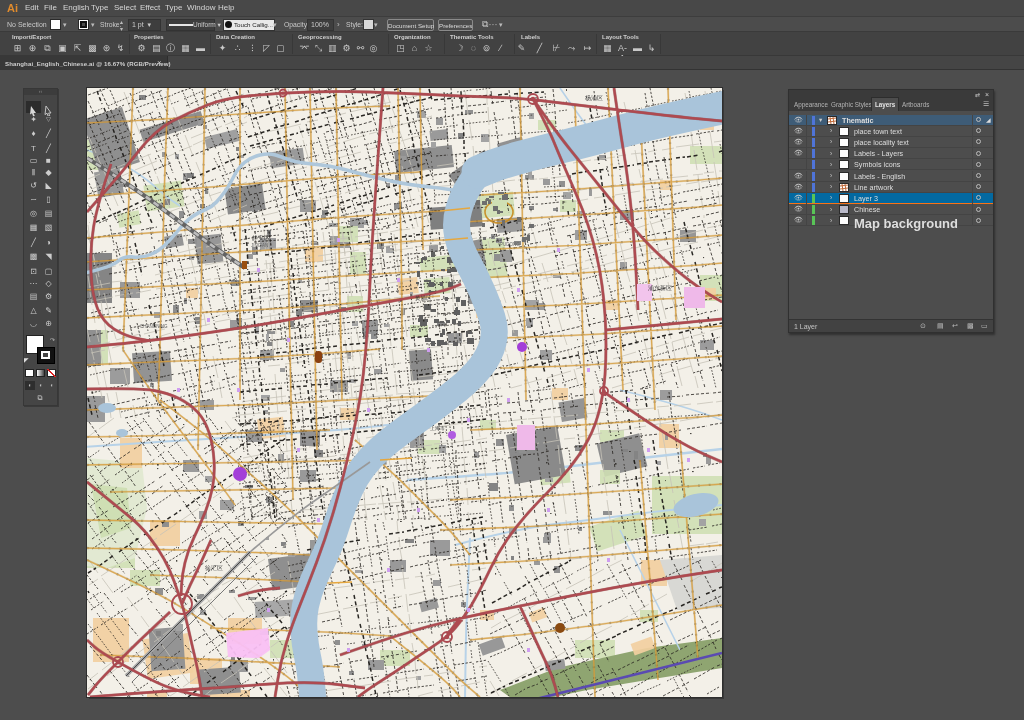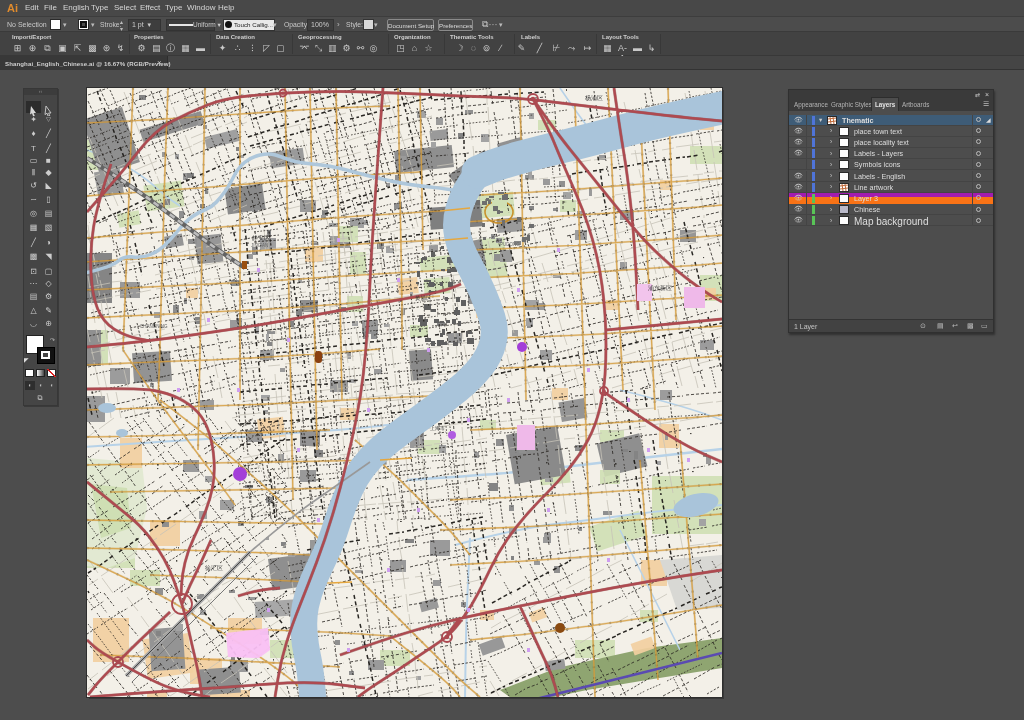--- a/index.html
+++ b/index.html
@@ -957,21 +957,21 @@
       <span class="abs" style="left:23px;top:1px;width:3px;height:9px;background:#4f74d8"></span>
       <span class="abs" style="left:41px;top:1.5px;font-size:6.5px;color:#ccc">›</span>
       <span class="abs" style="left:50px;top:1px;width:10px;height:9px;background:#fdfdfd;border:1px solid #2a2a2a"></span>
       <svg class="abs" style="left:51px;top:2px" width="8" height="7">
         <path d="M0 2 L8 1 M0 5 L8 4 M2 0 L3 7 M5 0 L6 7" stroke="#c06a3a" stroke-width="1" fill="none"></path>
       </svg>
       <span class="abs" style="left:65px;top:1px;font-size:7.2px;color:#dedede;font-weight:normal">Line artwork</span>
       <span class="abs" style="left:183px;top:0;width:1px;height:11px;background:#454545"></span>
       <span class="abs" style="left:187px;top:2.5px;width:5px;height:5px;border:1px solid #bbb;border-radius:50%"></span>
     </div>
-    <div class="abs" style="left:0;top:102.9px;width:204px;height:11.2px;background:#a21caf;border-bottom:7px solid #f97316">
+    <div class="abs" style="left:0;top:102.9px;width:204px;height:11.2px;background:#0369a1;border-bottom:1px solid #f97316">
       <span class="abs" style="left:5px;top:1px;font-size:7px;color:#c8c8c8">👁</span>
       <span class="abs" style="left:17px;top:0;width:1px;height:11px;background:#444"></span>
       <span class="abs" style="left:23px;top:1px;width:3px;height:9px;background:#59c457"></span>
       <span class="abs" style="left:41px;top:1.5px;font-size:6.5px;color:#ccc">›</span>
       <span class="abs" style="left:50px;top:1px;width:10px;height:9px;background:#fdfdfd;border:1px solid #2a2a2a"></span>
       <span class="abs" style="left:65px;top:1px;font-size:7.2px;color:#dedede;font-weight:normal">Layer 3</span>
       <span class="abs" style="left:183px;top:0;width:1px;height:11px;background:#454545"></span>
       <span class="abs" style="left:187px;top:2.5px;width:5px;height:5px;border:1px solid #bbb;border-radius:50%"></span>
     </div>
     <div class="abs" style="left:0;top:114.1px;width:204px;height:11.2px;background:#4d4d4d;border-bottom:1px solid #444">
@@ -984,21 +984,21 @@
       <span class="abs" style="left:65px;top:1px;font-size:7.2px;color:#dedede;font-weight:normal">Chinese</span>
       <span class="abs" style="left:183px;top:0;width:1px;height:11px;background:#454545"></span>
       <span class="abs" style="left:187px;top:2.5px;width:5px;height:5px;border:1px solid #bbb;border-radius:50%"></span>
     </div>
     <div class="abs" style="left:0;top:125.3px;width:204px;height:11.2px;background:#4d4d4d;border-bottom:1px solid #444">
       <span class="abs" style="left:5px;top:1px;font-size:7px;color:#c8c8c8">👁</span>
       <span class="abs" style="left:17px;top:0;width:1px;height:11px;background:#444"></span>
       <span class="abs" style="left:23px;top:1px;width:3px;height:9px;background:#59c457"></span>
       <span class="abs" style="left:41px;top:1.5px;font-size:6.5px;color:#ccc">›</span>
       <span class="abs" style="left:50px;top:1px;width:10px;height:9px;background:#fdfdfd;border:1px solid #2a2a2a"></span>
-      <span class="abs" style="left:65px;top:1px;font-size:10px;color:#dedede;font-weight:normal">Map background</span>
+      <span class="abs" style="left:65px;top:1px;font-size:13px;color:#dedede;font-weight:bold">Map background</span>
       <span class="abs" style="left:183px;top:0;width:1px;height:11px;background:#454545"></span>
       <span class="abs" style="left:187px;top:2.5px;width:5px;height:5px;border:1px solid #bbb;border-radius:50%"></span>
     </div>
     <div class="abs" style="left:0;top:229px;width:204px;height:13px;background:#424242;border-top:1px solid #333">
       <span class="abs" style="left:5px;top:3px;font-size:7px;color:#c4c4c4">1 Layer</span>
       <span class="abs" style="left:131px;top:2px;font-size:7px;color:#b9b9b9">⊙</span>
       <span class="abs" style="left:148px;top:2px;font-size:7px;color:#b9b9b9">▤</span>
       <span class="abs" style="left:163px;top:2px;font-size:7px;color:#b9b9b9">↩</span>
       <span class="abs" style="left:178px;top:2px;font-size:7px;color:#b9b9b9">▩</span>
       <span class="abs" style="left:192px;top:2px;font-size:7px;color:#b9b9b9">▭</span>

